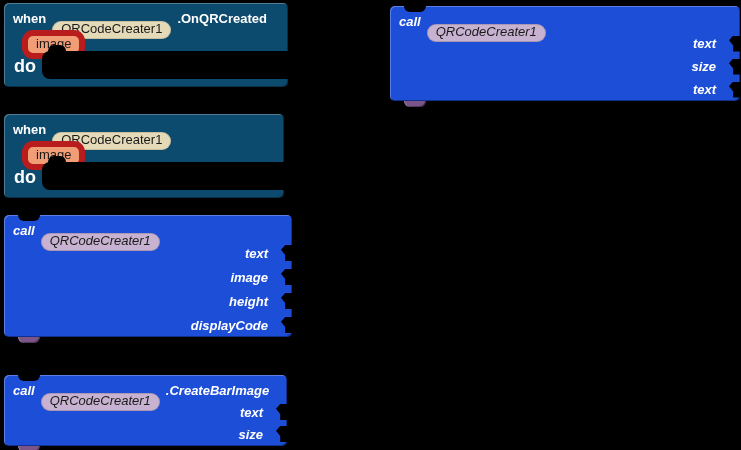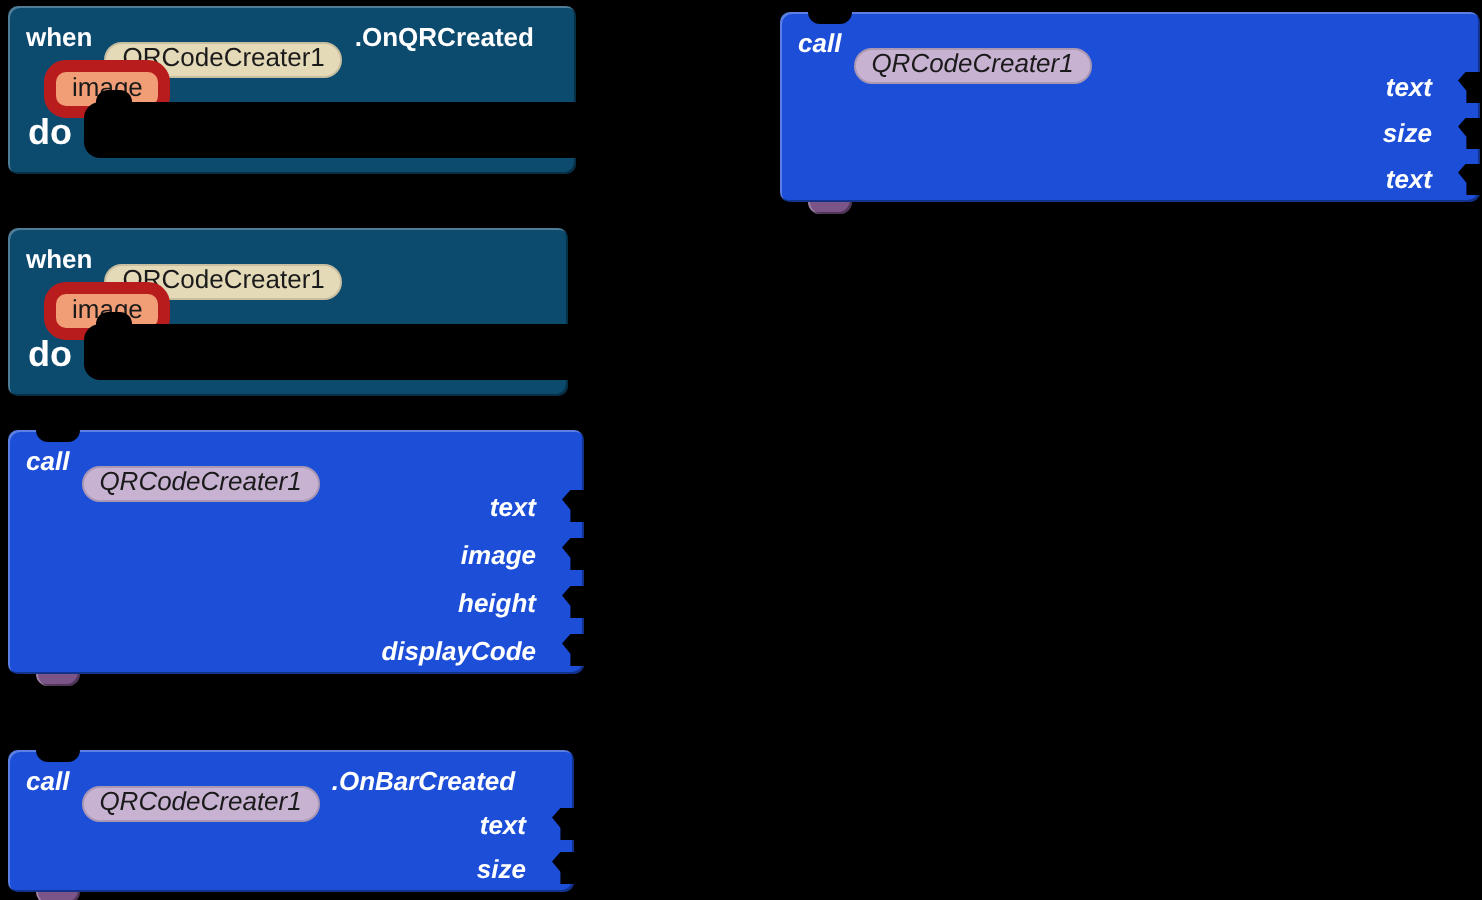--- a/index.html
+++ b/index.html
@@ -106,21 +106,21 @@
       <span class="socket"></span>
     </div>
     <div class="bottom-bump purple-bump" style="bottom:-6px;"></div>
   </div>
 
   <div class="block purple" style="left:4px;top:375px;width:283px;height:71px;">
     <div class="top-notch"></div>
     <div class="hdr">
       <span class="kw">call</span>
       <span class="oval purple-oval">QRCodeCreater1</span>
-      <span class="kw">.OnBarCreated</span>
+      <span class="kw">.CreateBarImage</span>
     </div>
     <div class="prow" style="top:26px;height:22px;">
       <span class="kw">text</span>
       <span class="socket"></span>
     </div>
     <div class="prow" style="top:48px;height:22px;">
       <span class="kw">size</span>
       <span class="socket"></span>
     </div>
     <div class="bottom-bump purple-bump" style="bottom:-6px;"></div>

